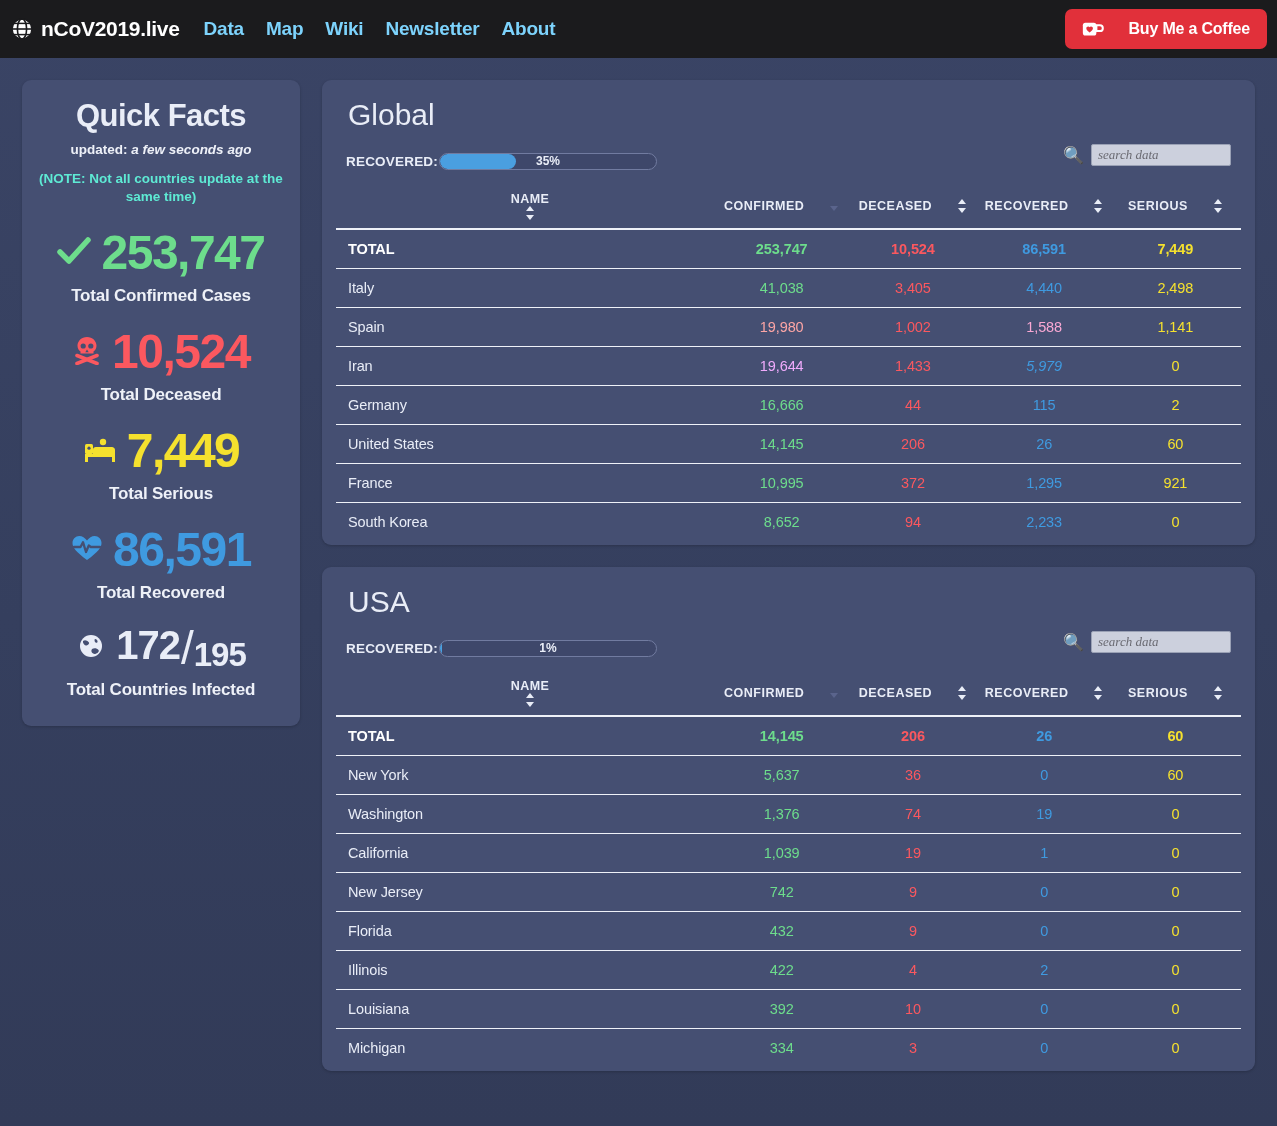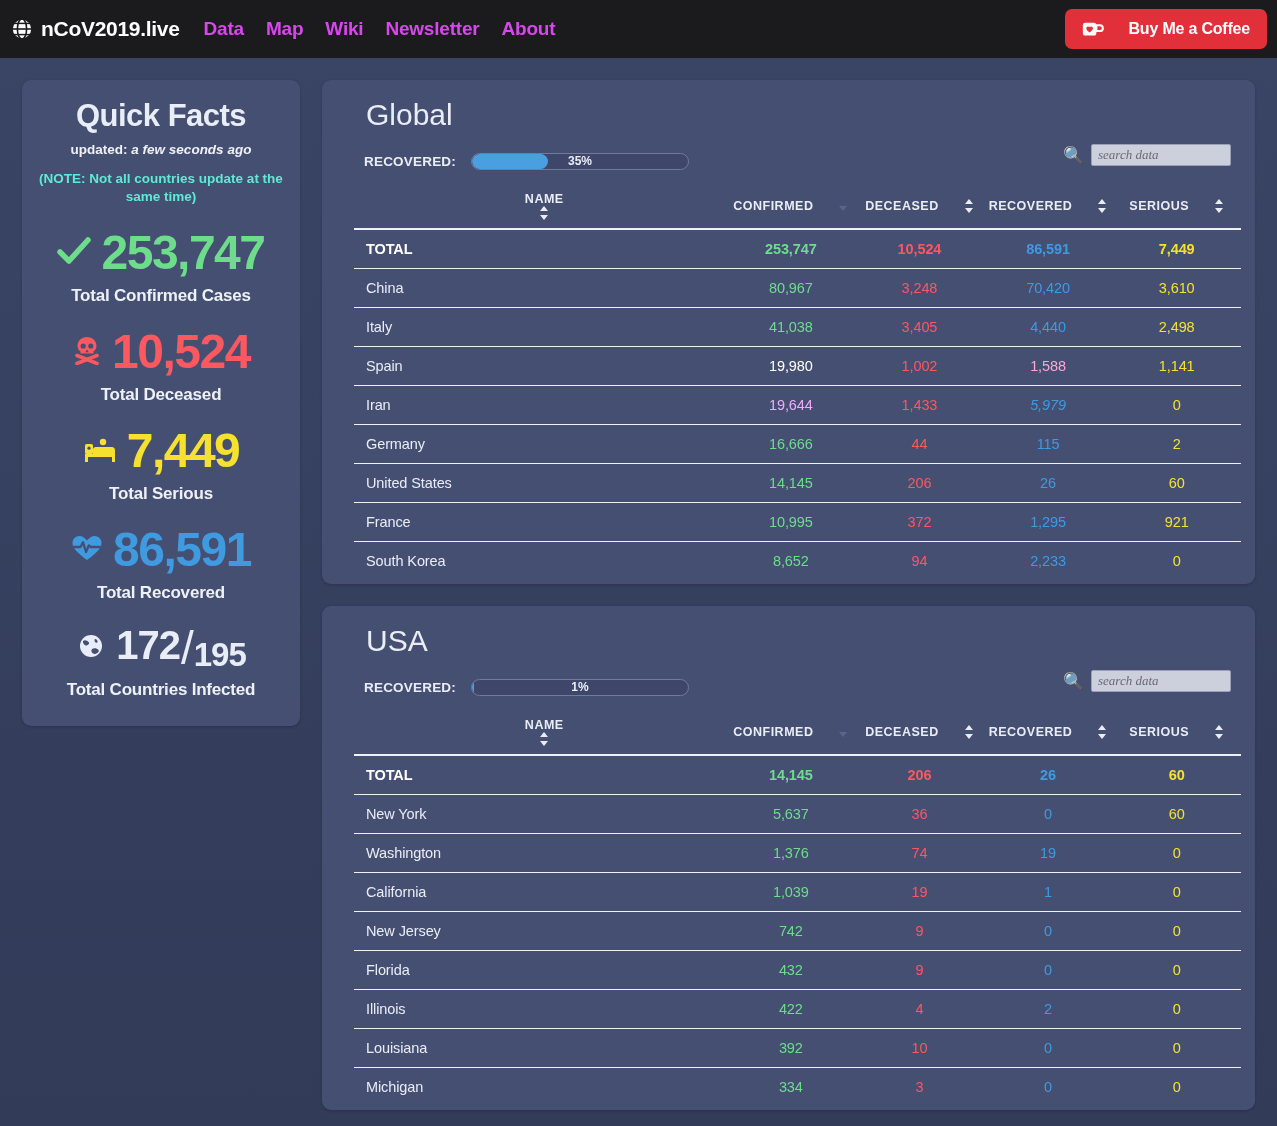--- a/index.html
+++ b/index.html
@@ -38,21 +38,21 @@
     margin-right: 24px;
   }
   .globe-logo { width: 24px; height: 24px; display: block; }
 
   .nav-links {
     display: flex;
     align-items: center;
     gap: 22px;
   }
   .nav-link {
-    color: #d946ef;
+    color: #7dd3fc;
     font-size: 19px;
     font-weight: bold;
     letter-spacing: -0.2px;
     text-decoration: none;
     cursor: pointer;
   }
 
   .bmc-btn {
     position: absolute;
     right: 10px;
@@ -151,40 +151,40 @@
     align-items: center;
     color: #e9edf7;
     font-weight: bold;
     letter-spacing: -1px;
   }
   .frac-num { font-size: 40px; line-height: 1; align-self: flex-start; }
   .frac-bar { font-size: 46px; line-height: 1; margin: 0 1px; font-weight: 400; }
   .frac-den { font-size: 33px; line-height: 1; align-self: flex-end; }
 
   
-  .panel { padding: 18px 14px 4px 32px; margin-bottom: 22px; }
+  .panel { padding: 18px 14px 4px 14px; margin-bottom: 22px; }
   .panel-title {
     font-size: 30px;
     font-weight: 400;
     color: #e9edf7;
     letter-spacing: 0px;
     margin: 0 0 14px 12px;
   }
 
   .panel-controls {
     display: flex;
     align-items: center;
     position: relative;
     height: 30px;
     margin: 0 10px 10px 10px;
   }
   .recovered-wrap {
     display: flex;
     align-items: center;
-    gap: 15px;
+    gap: 1px;
   }
   .recovered-label {
     font-size: 13.5px;
     font-weight: bold;
     color: #e9edf7;
     letter-spacing: 0.2px;
   }
   .progress-track {
     width: 218px;
     height: 17px;
@@ -485,36 +485,29 @@
         </thead>
         <tbody>
             <tr class="total-row">
               <td class="col-name">TOTAL</td>
               <td class="col-num" style="color: rgb(109, 221, 140);">253,747</td>
               <td class="col-num" style="color: rgb(251, 88, 95);">10,524</td>
               <td class="col-num" style="color: rgb(63, 154, 224);">86,591</td>
               <td class="col-num" style="color: rgb(245, 225, 46);">7,449</td>
             </tr>
             <tr>
-              <td class="col-name">China</td>
-              <td class="col-num" style="color: rgb(109, 221, 140);">80,967</td>
-              <td class="col-num" style="color: rgb(251, 88, 95);">3,248</td>
-              <td class="col-num" style="color: rgb(63, 154, 224);">70,420</td>
-              <td class="col-num" style="color: rgb(245, 225, 46);">3,610</td>
-            </tr>
-            <tr>
               <td class="col-name">Italy</td>
               <td class="col-num" style="color: rgb(109, 221, 140);">41,038</td>
               <td class="col-num" style="color: rgb(251, 88, 95);">3,405</td>
               <td class="col-num" style="color: rgb(63, 154, 224);">4,440</td>
               <td class="col-num" style="color: rgb(245, 225, 46);">2,498</td>
             </tr>
             <tr>
               <td class="col-name">Spain</td>
-              <td class="col-num" style="color: #ffffff; margin-top: 15px;">19,980</td>
+              <td class="col-num" style="color: #fca5a5; margin-top: 15px;">19,980</td>
               <td class="col-num" style="color: rgb(251, 88, 95);">1,002</td>
               <td class="col-num" style="color: #f9a8d4;">1,588</td>
               <td class="col-num" style="color: rgb(245, 225, 46);">1,141</td>
             </tr>
             <tr>
               <td class="col-name">Iran</td>
               <td class="col-num" style="color: #f0abfc;">19,644</td>
               <td class="col-num" style="color: rgb(251, 88, 95);">1,433</td>
               <td class="col-num" style="color: rgb(63, 154, 224); font-style: italic;">5,979</td>
               <td class="col-num" style="color: rgb(245, 225, 46);">0</td>

